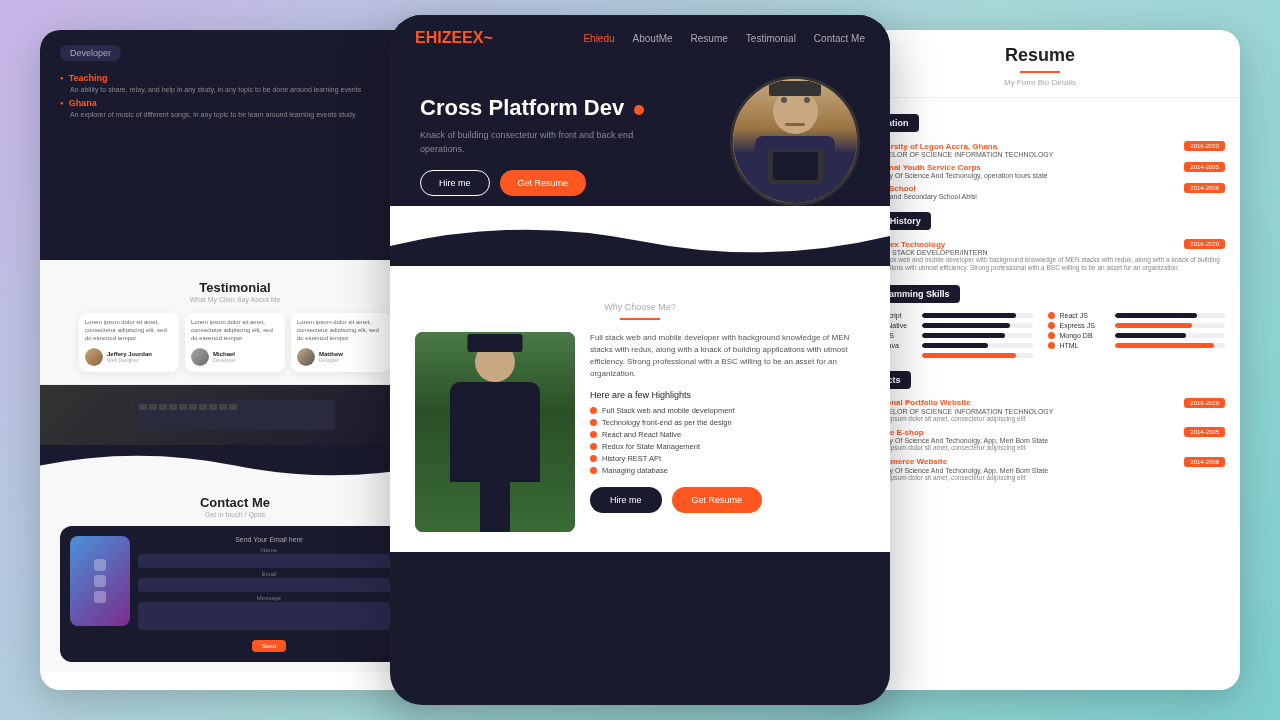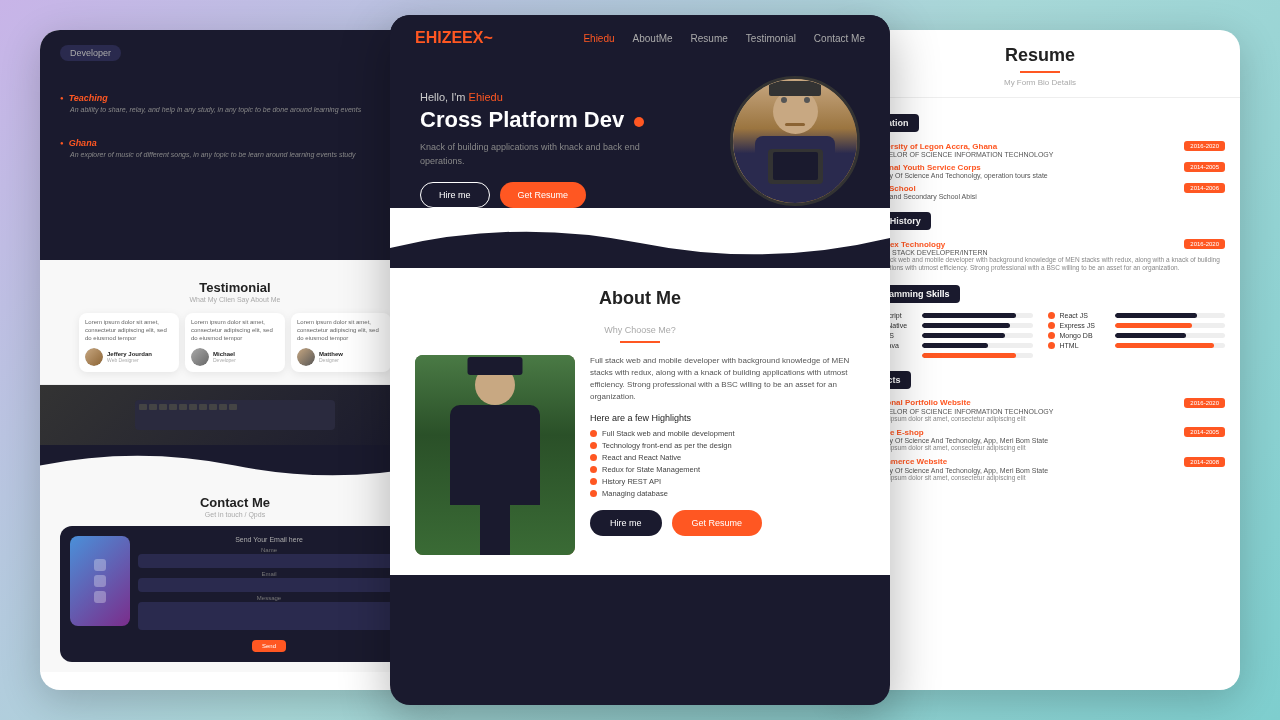--- a/index.html
+++ b/index.html
@@ -35,22 +35,21 @@
     .left-interests-tag {
       background: #2a2a4e;
       color: #aaa;
       font-size: 9px;
       padding: 3px 10px;
       border-radius: 10px;
       display: inline-block;
       margin-bottom: 8px;
     }
     .left-interest-item {
-      margin: 24px 0;
-      font-style: italic;
+      margin: 4px 0;
     }
     .left-interest-title {
       color: #ff5722;
       font-size: 9px;
       font-weight: bold;
       display: flex;
       align-items: center;
       gap: 5px;
     }
     .left-interest-title::before {
@@ -207,21 +206,21 @@
     }
 
     
     .card-center {
       position: absolute;
       left: 390px;
       right: 390px;
       top: 15px;
       bottom: 15px;
       background: #1a1a2e;
-      border-radius: 20px;
+      border-radius: 32px;
       overflow: hidden;
       box-shadow: 0 15px 50px rgba(0,0,0,0.3);
       z-index: 10;
     }
 
     
     .center-nav {
       display: flex;
       align-items: center;
       padding: 14px 25px;
@@ -701,28 +700,25 @@
       <span class="center-nav-link active">Ehiedu</span>
       <span class="center-nav-link">AboutMe</span>
       <span class="center-nav-link">Resume</span>
       <span class="center-nav-link">Testimonial</span>
       <span class="center-nav-link">Contact Me</span>
     </div>
   </div>
 
   <div class="center-hero">
     <div class="center-hero-text">
-      <div class="center-hello">
-        Hello, I'm <span>Ehiedu</span>
-      </div>
       <div class="center-title">
         <span>Cross Platform Dev</span>
         <span class="center-dot"></span>
       </div>
-      <div class="center-desc">Knack of building applications with knack and back end operations.</div>
+      <div class="center-desc">Knack of building consectetur with front and back end operations.</div>
       <div class="center-btns">
         <button class="btn-hire">Hire me</button>
         <button class="btn-resume">Get Resume</button>
       </div>
     </div>
 
     <div class="center-hero-img">
       <div style="width:100%; height:100%; background:linear-gradient(180deg, #c8a882 0%, #9b7540 40%, #2a2a4e 60%); border-radius:50%; display:flex; flex-direction:column; align-items:center; justify-content:flex-start; padding-top:10px; overflow:hidden;">
         <div style="width:45px; height:45px; background:#c8a882; border-radius:50%; position:relative;">
 
@@ -740,21 +736,20 @@
     </div>
   </div>
 
   <div class="center-wave">
     <svg class="wave-svg" viewBox="0 0 500 60" xmlns="http://www.w3.org/2000/svg" preserveAspectRatio="none" style="height:60px; width:100%;">
       <path d="M0,0 L500,0 L500,30 Q375,60 250,35 Q125,10 0,40 Z" fill="#fff"></path>
     </svg>
   </div>
 
   <div class="center-about">
-    <div class="center-section-title">About Me</div>
     <div class="center-section-sub">Why Choose Me?</div>
     <div class="center-section-line"></div>
 
     <div class="center-about-content">
 
       <div class="center-about-img">
         <div style="width:100%; height:100%; background:linear-gradient(180deg, #4a7a45 0%, #2a5028 40%, #3a6b35 100%); display:flex; align-items:flex-end; justify-content:center; position:relative;">
 
           <div style="position:absolute; top:10px; left:50%; transform:translateX(-50%); width:40px; height:40px; background:#c8a882; border-radius:50%;"></div>
           <div style="position:absolute; top:2px; left:50%; transform:translateX(-50%); width:55px; height:18px; background:#1a1a2e; border-radius:3px;"></div>

